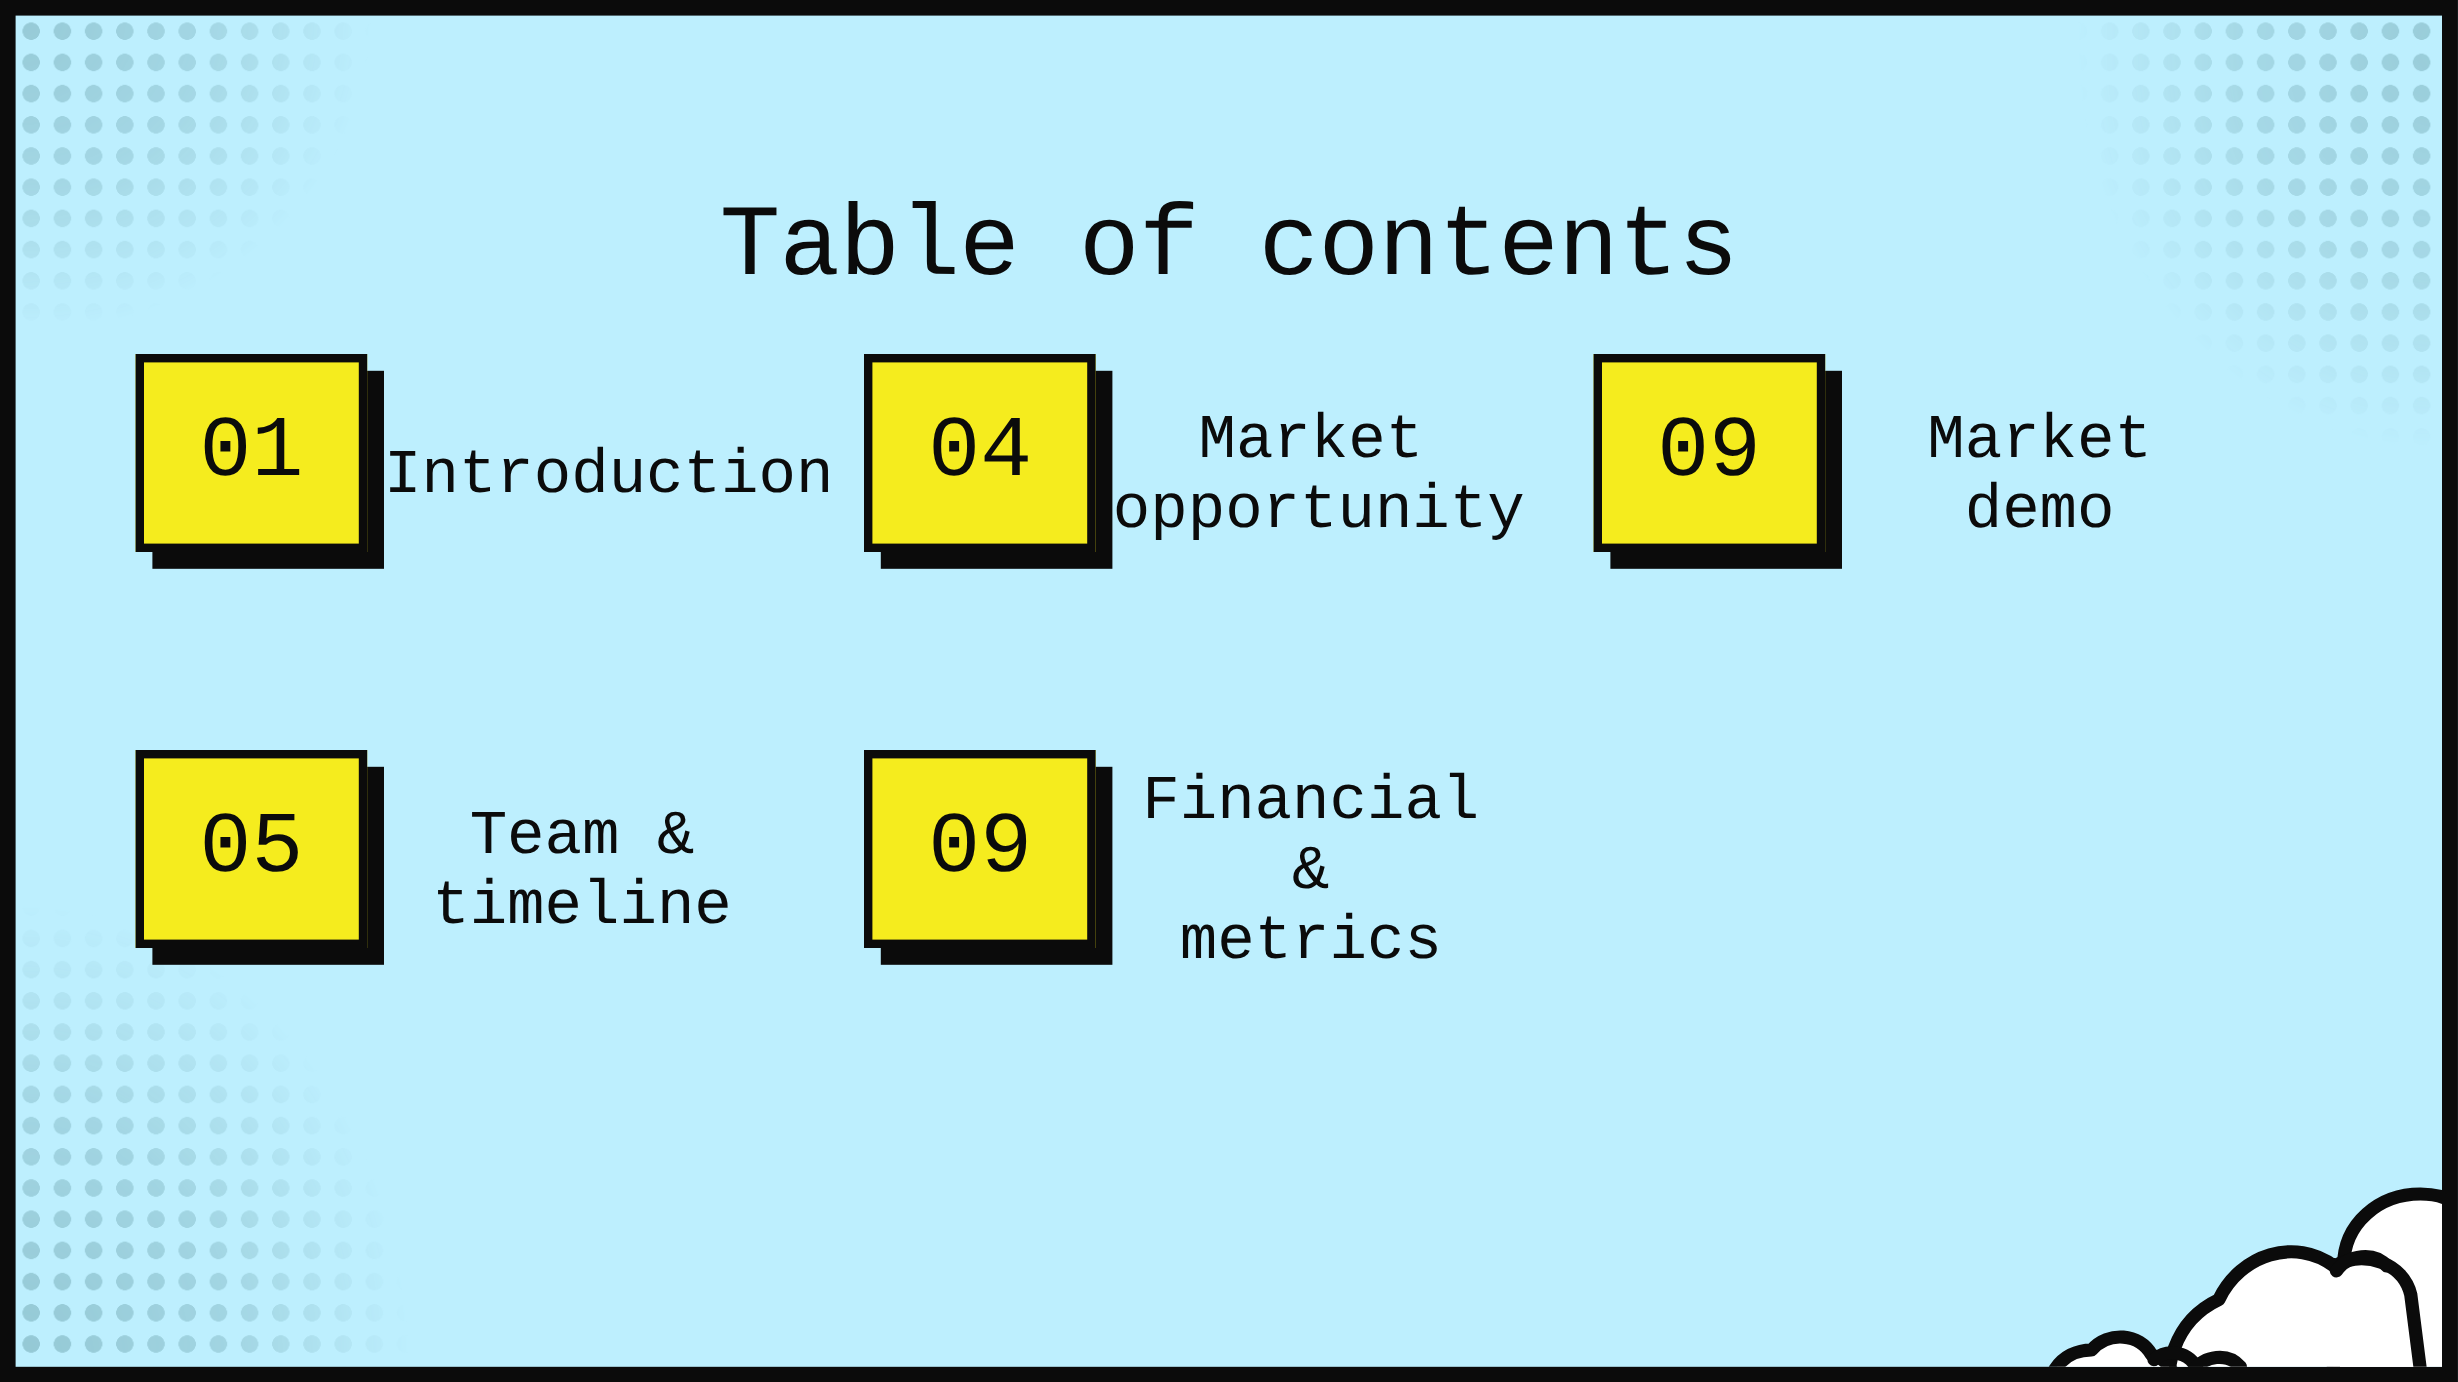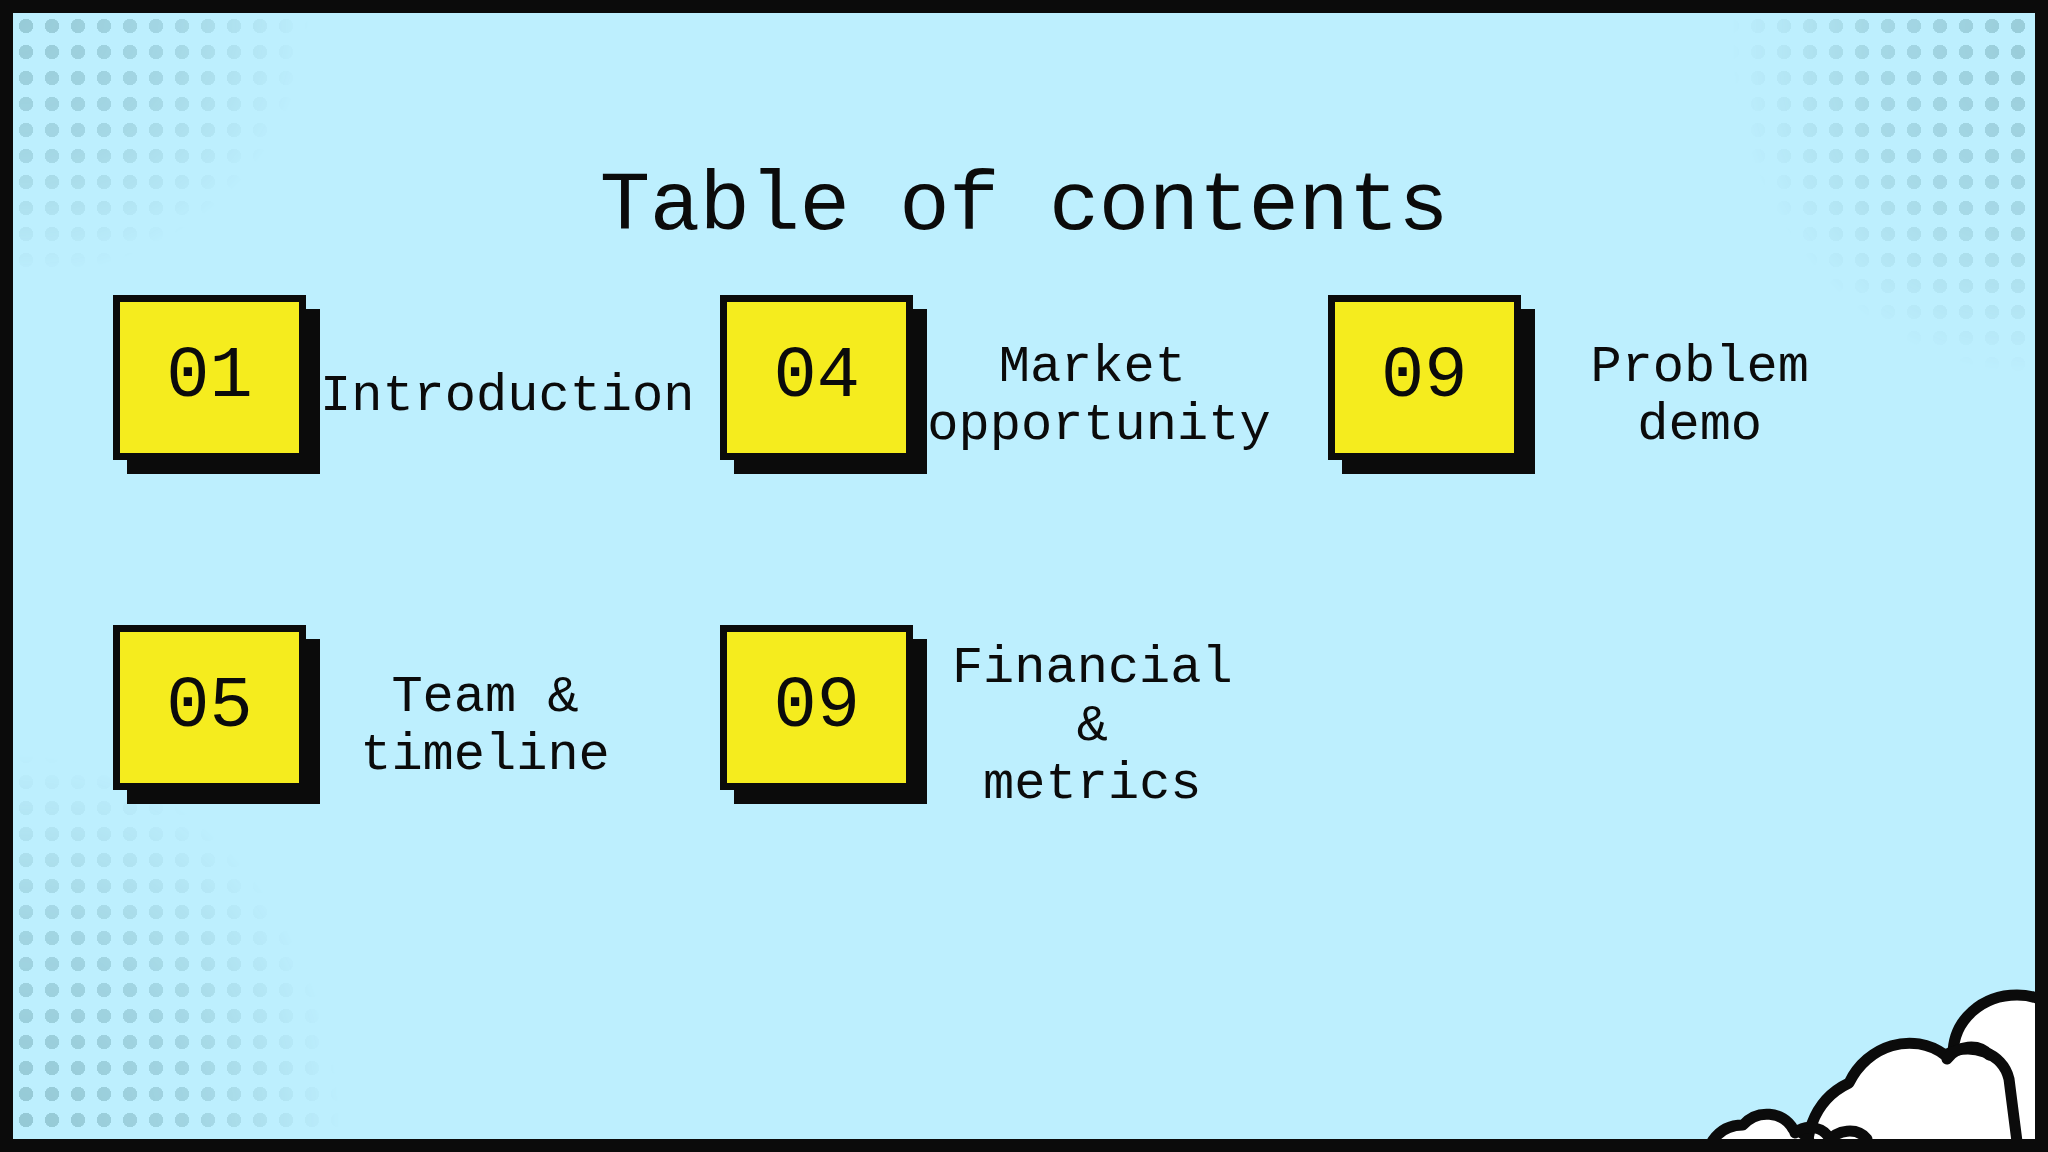--- a/index.html
+++ b/index.html
@@ -188,21 +188,21 @@
 opportunity</div>
       </div>
 
       <div class="toc-item">
         <div class="card-wrap">
           <div class="card-shadow"></div>
           <div class="card">
             <span class="card-number">09</span>
           </div>
         </div>
-        <div class="toc-label">Problem demo</div>
+        <div class="toc-label">Market demo</div>
       </div>
 
       <div class="toc-item">
         <div class="card-wrap">
           <div class="card-shadow"></div>
           <div class="card">
             <span class="card-number">05</span>
           </div>
         </div>
         <div class="toc-label">Team &amp; timeline</div>

